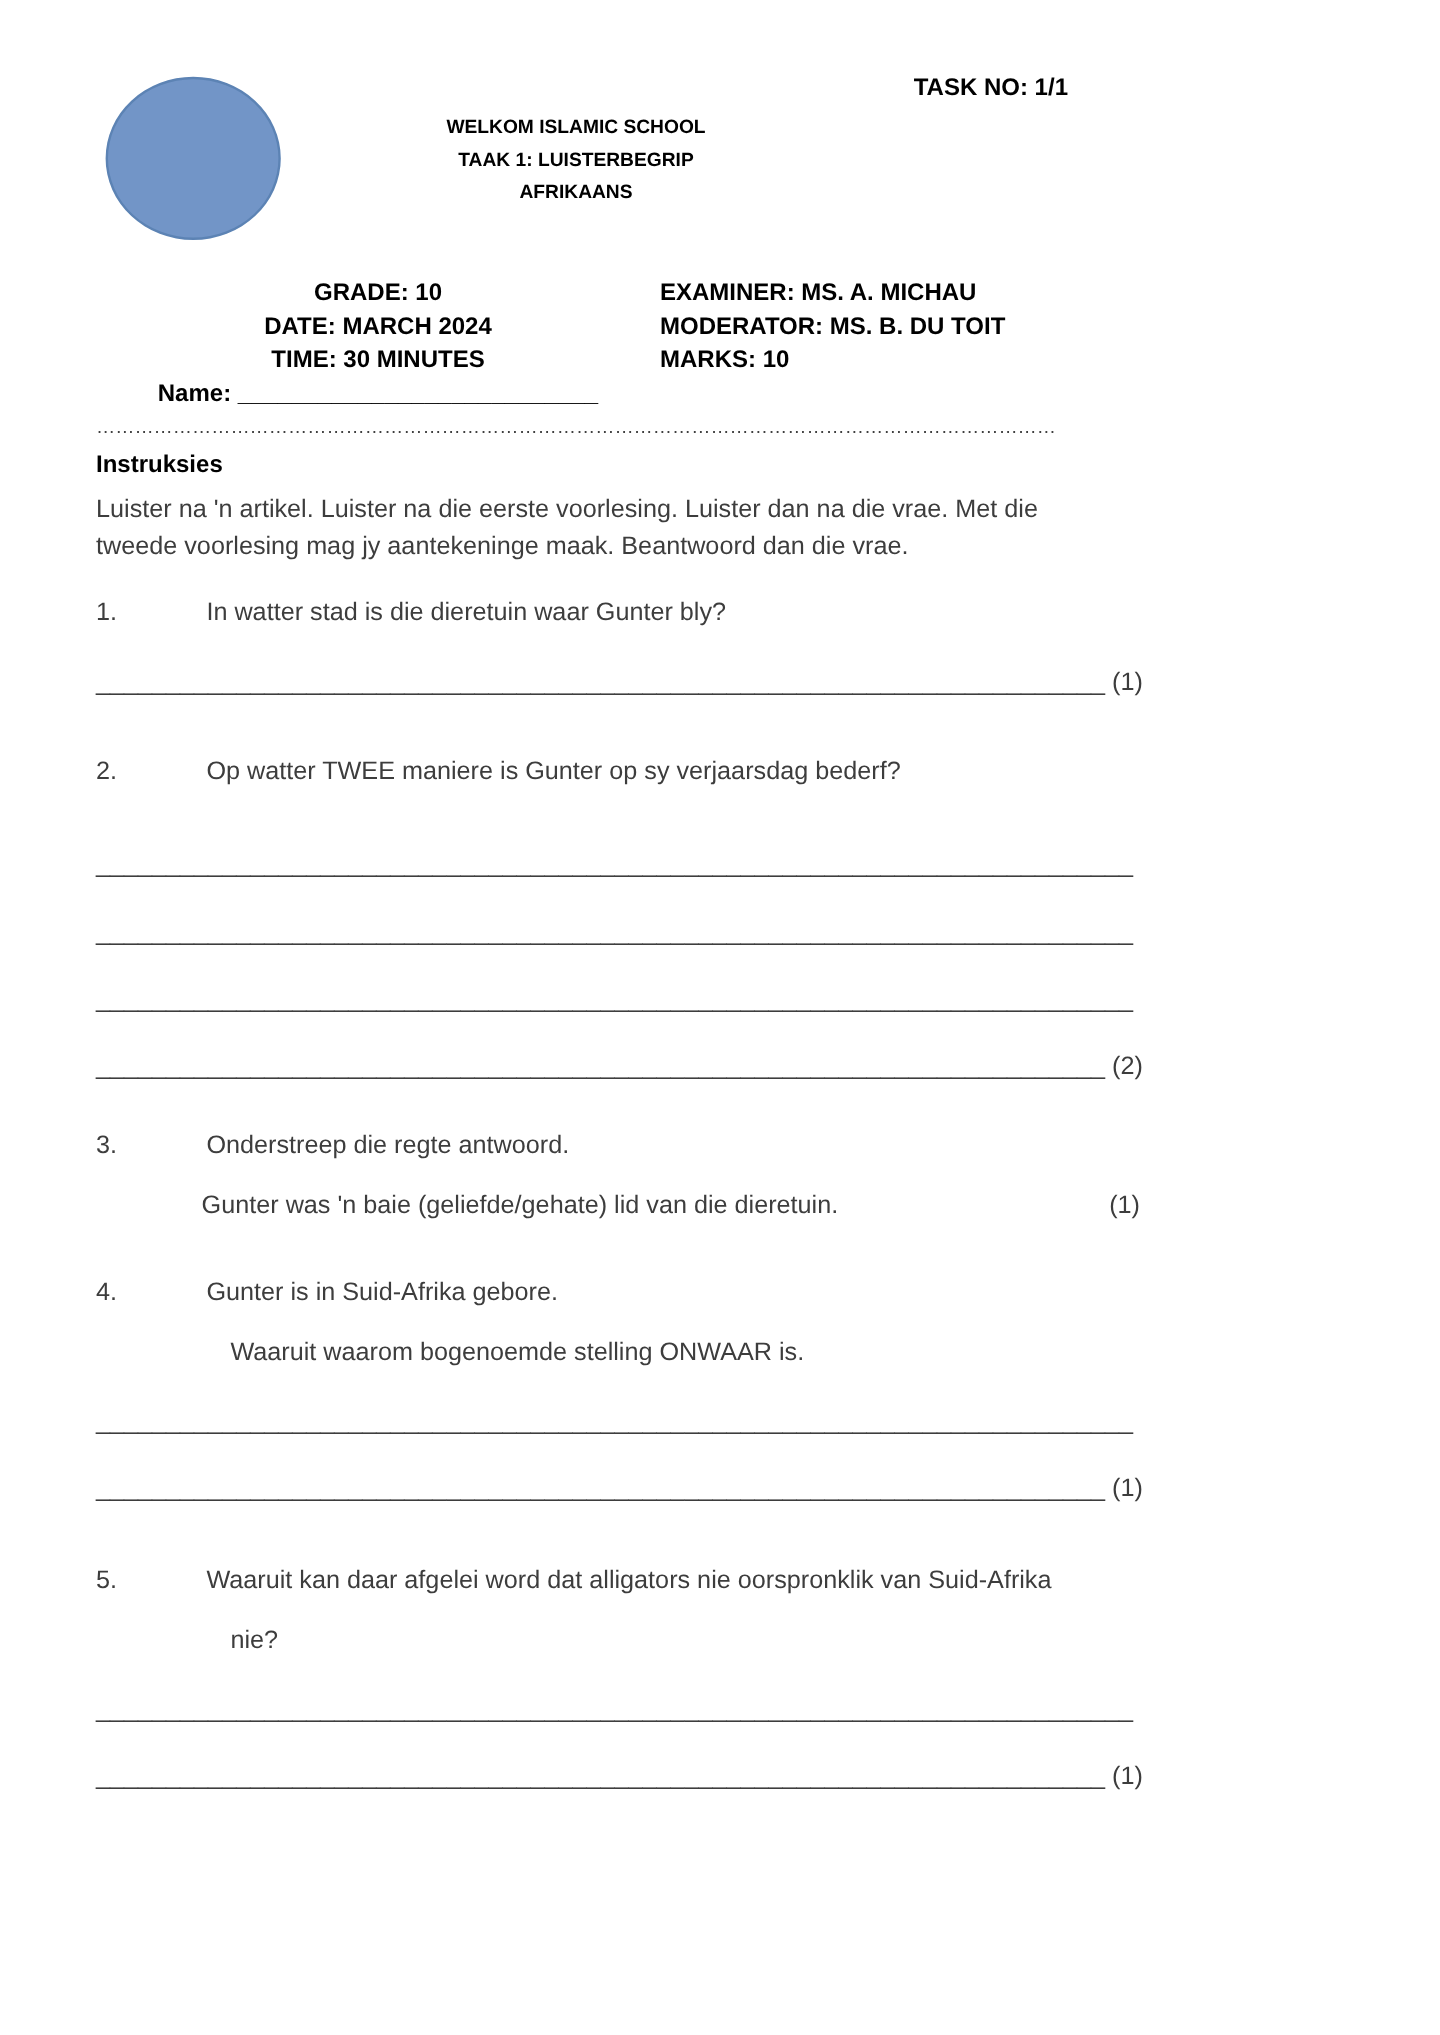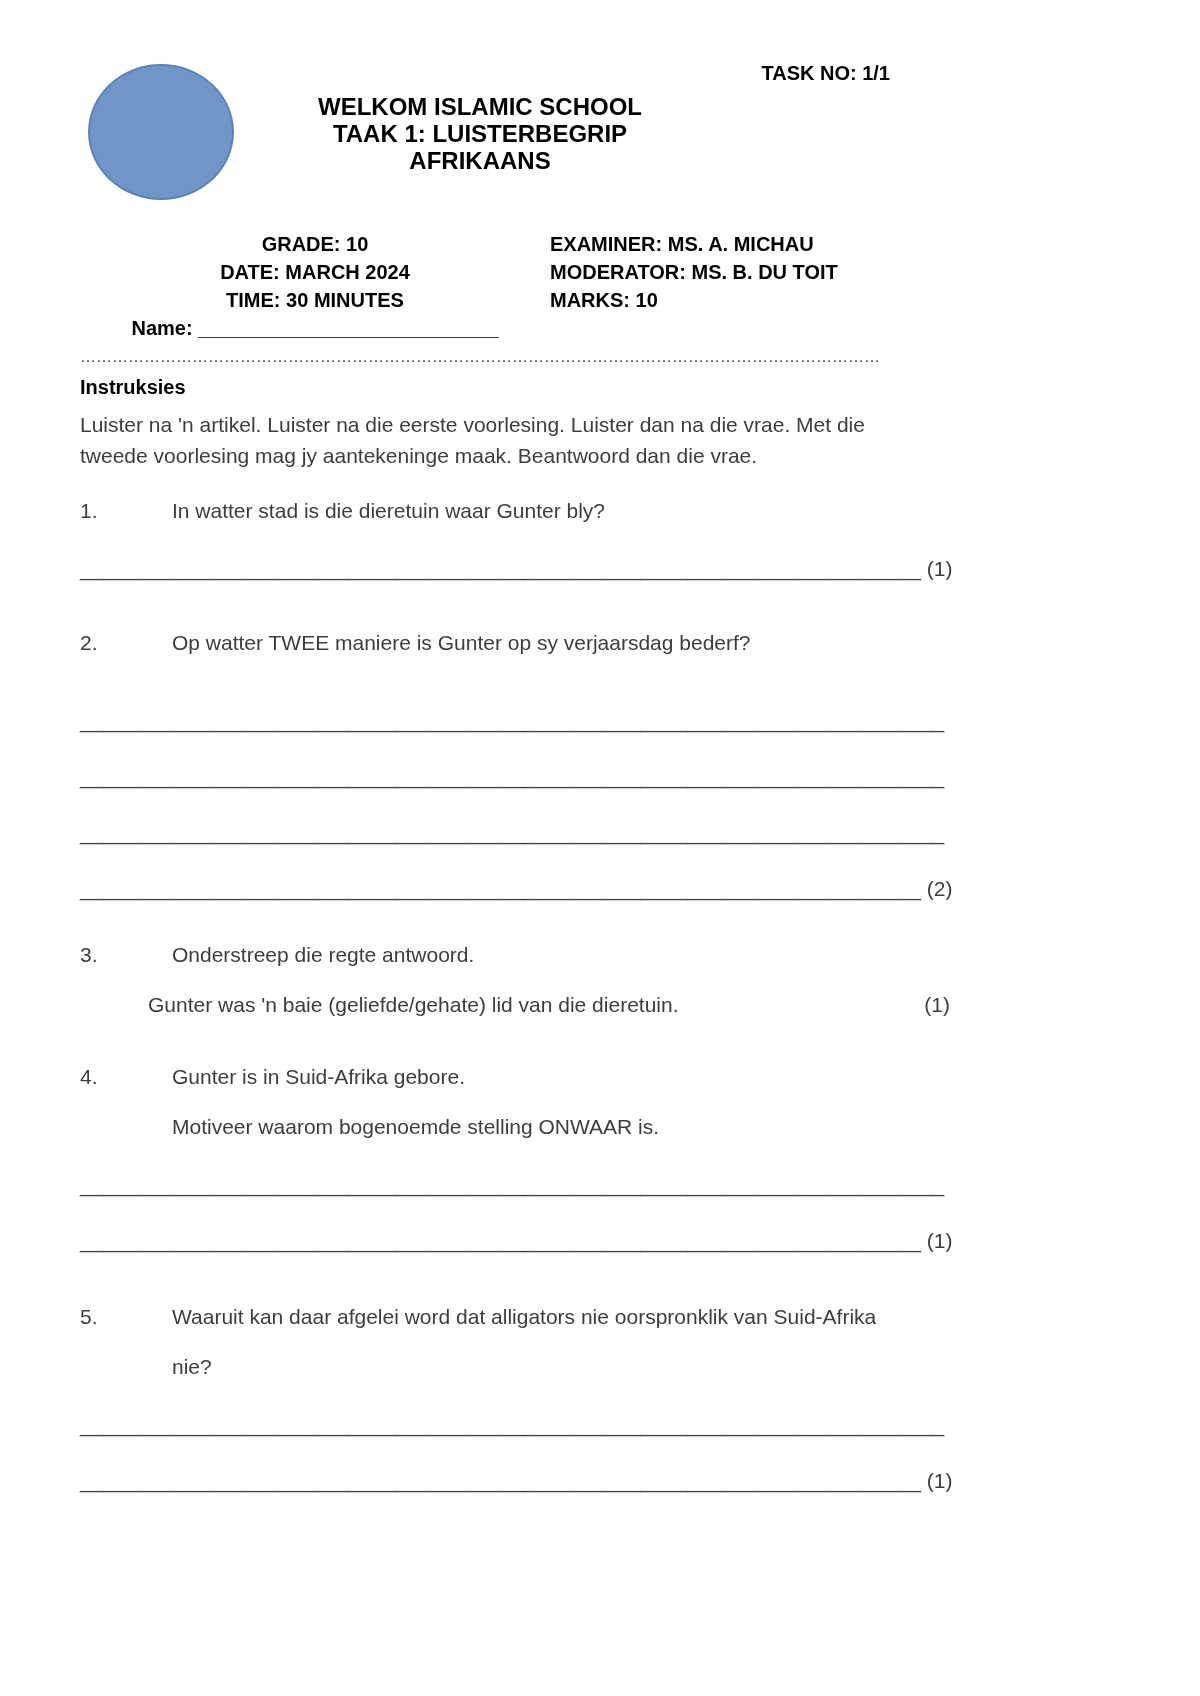--- a/index.html
+++ b/index.html
@@ -30,21 +30,21 @@
     top: 64px;
     left: 88px;
     width: 146px;
     height: 136px;
     border-radius: 50%;
   }
   .header {
     margin-top: 33px;
     text-align: center;
     font-weight: bold;
-    font-size: 24px;
+    font-size: 16px;
     line-height: 27px;
   }
   .meta {
     display: flex;
     margin-top: 56px;
     font-weight: bold;
     font-size: 20px;
     line-height: 28px;
   }
   .meta-col.left { width: 470px; text-align: center; }
@@ -77,21 +77,21 @@
     align-items: baseline;
     line-height: 24px;
   }
   .q-num {
     flex: 0 0 68px;
     color: #3d3d3d;
   }
   .q-text { flex: 1; margin-left: 24px; }
   .q-row.with-marks { width: 870px; }
   .q-row.with-marks .marks { margin-left: auto; }
-  .sub { margin-top: 26px; }
+  .sub { margin-top: 26px; gap: 20px; }
   .answer-row {
     margin-top: 32px;
     line-height: 24px;
     white-space: nowrap;
     color: #3d3d3d;
   }
   .answer-row.first { margin-top: 34px; }
   .answer-row.gap { margin-top: 54px; }
   .uline { letter-spacing: 0; }
   .marks { color: #3d3d3d; }
@@ -181,21 +181,21 @@
     </div>
   </div>
 
   <div class="question mt-q4">
     <div class="q-row">
       <span class="q-num">4.</span>
       <span class="q-text">Gunter is in Suid-Afrika gebore.</span>
     </div>
     <div class="q-row sub">
       <span class="q-num"></span>
-      <span class="q-text">Motiveer waarom bogenoemde stelling ONWAAR is.</span>
+      <span class="q-text">Waaruit waarom bogenoemde stelling ONWAAR is.</span>
     </div>
     <div class="answer-row first">
       <span class="uline">__________________________________________________________________________</span>
     </div>
     <div class="answer-row">
       <span class="uline">________________________________________________________________________</span>
       <span class="marks">(1)</span>
     </div>
   </div>
 

